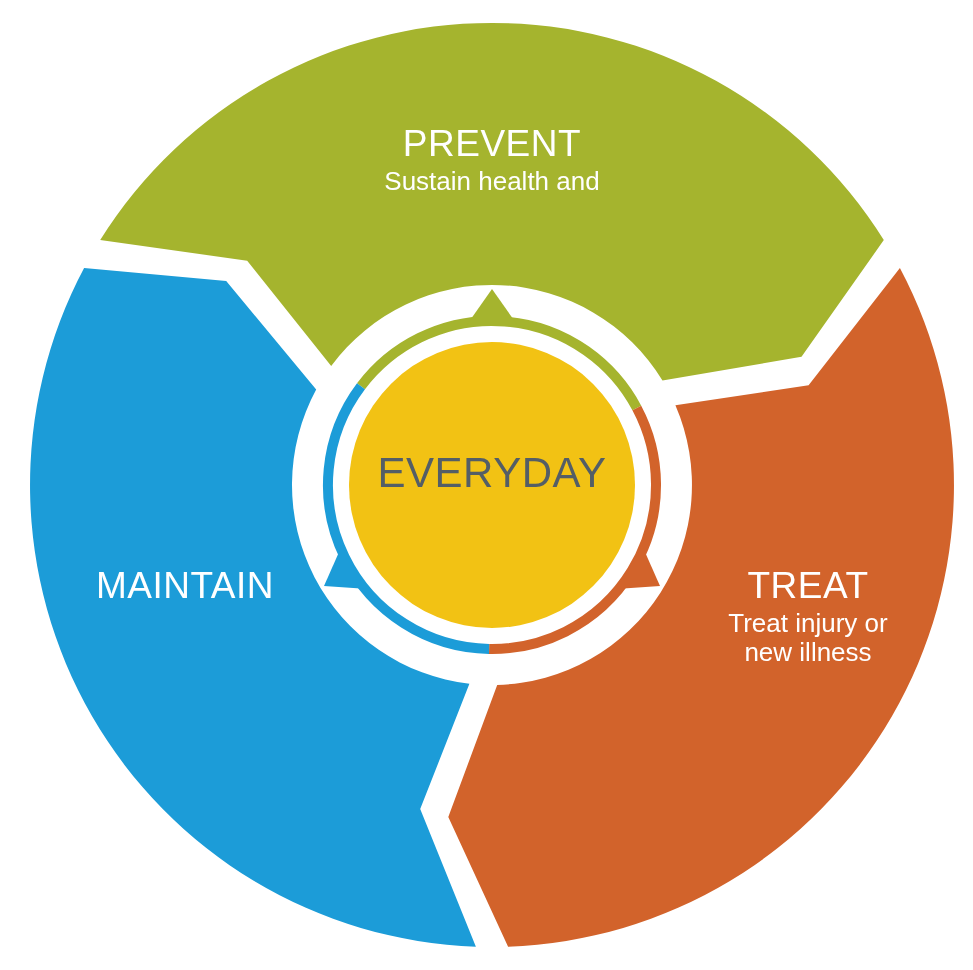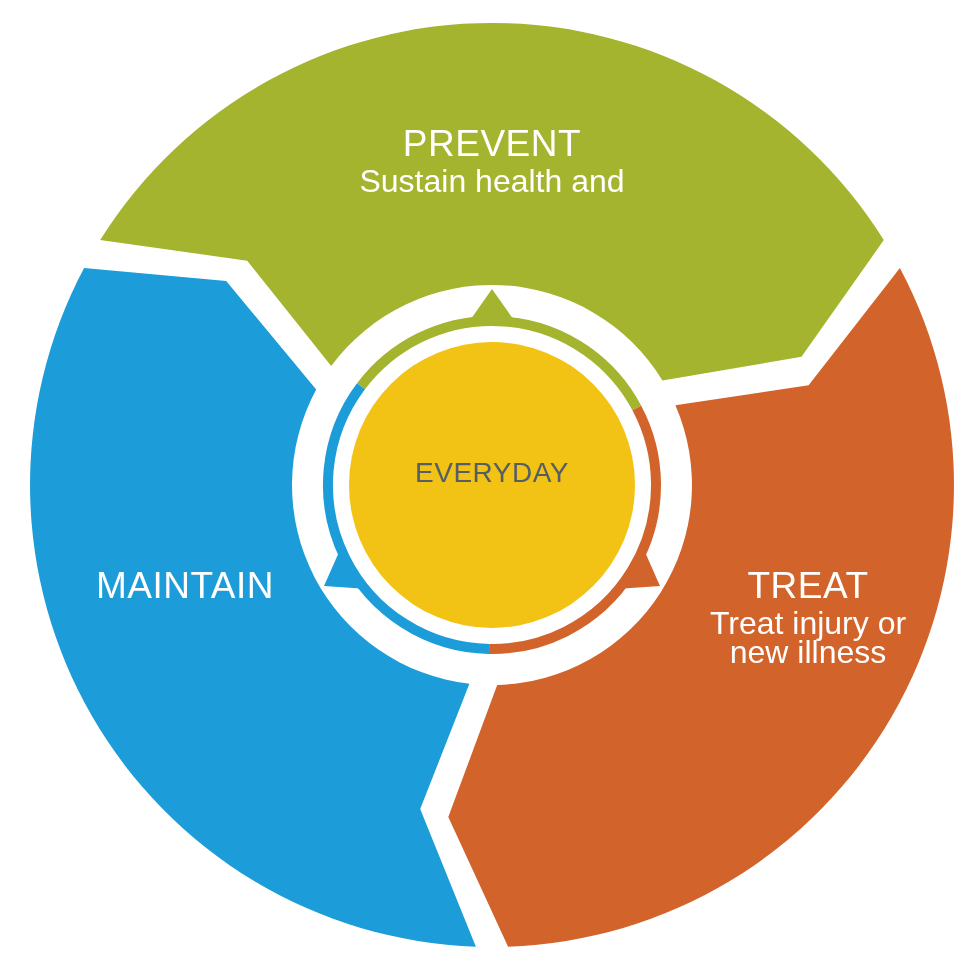--- a/index.html
+++ b/index.html
@@ -17,27 +17,27 @@
     text-align: center;
     color: #ffffff;
     font-weight: 400;
   }
   .seg-label {
     font-size: 37px;
     line-height: 40px;
     letter-spacing: 0.5px;
   }
   .seg-desc {
-    font-size: 32px;
+    font-size: 26px;
     line-height: 29px;
     margin-top: 3px;
   }
   .center-label {
     color: #545e66;
-    font-size: 28px;
+    font-size: 42px;
     line-height: 35px;
     letter-spacing: 0.5px;
   }
 </style>
 </head>
 <body>
 
 <div class="stage">
 
   <svg width="973" height="970" viewBox="0 0 973 970">

